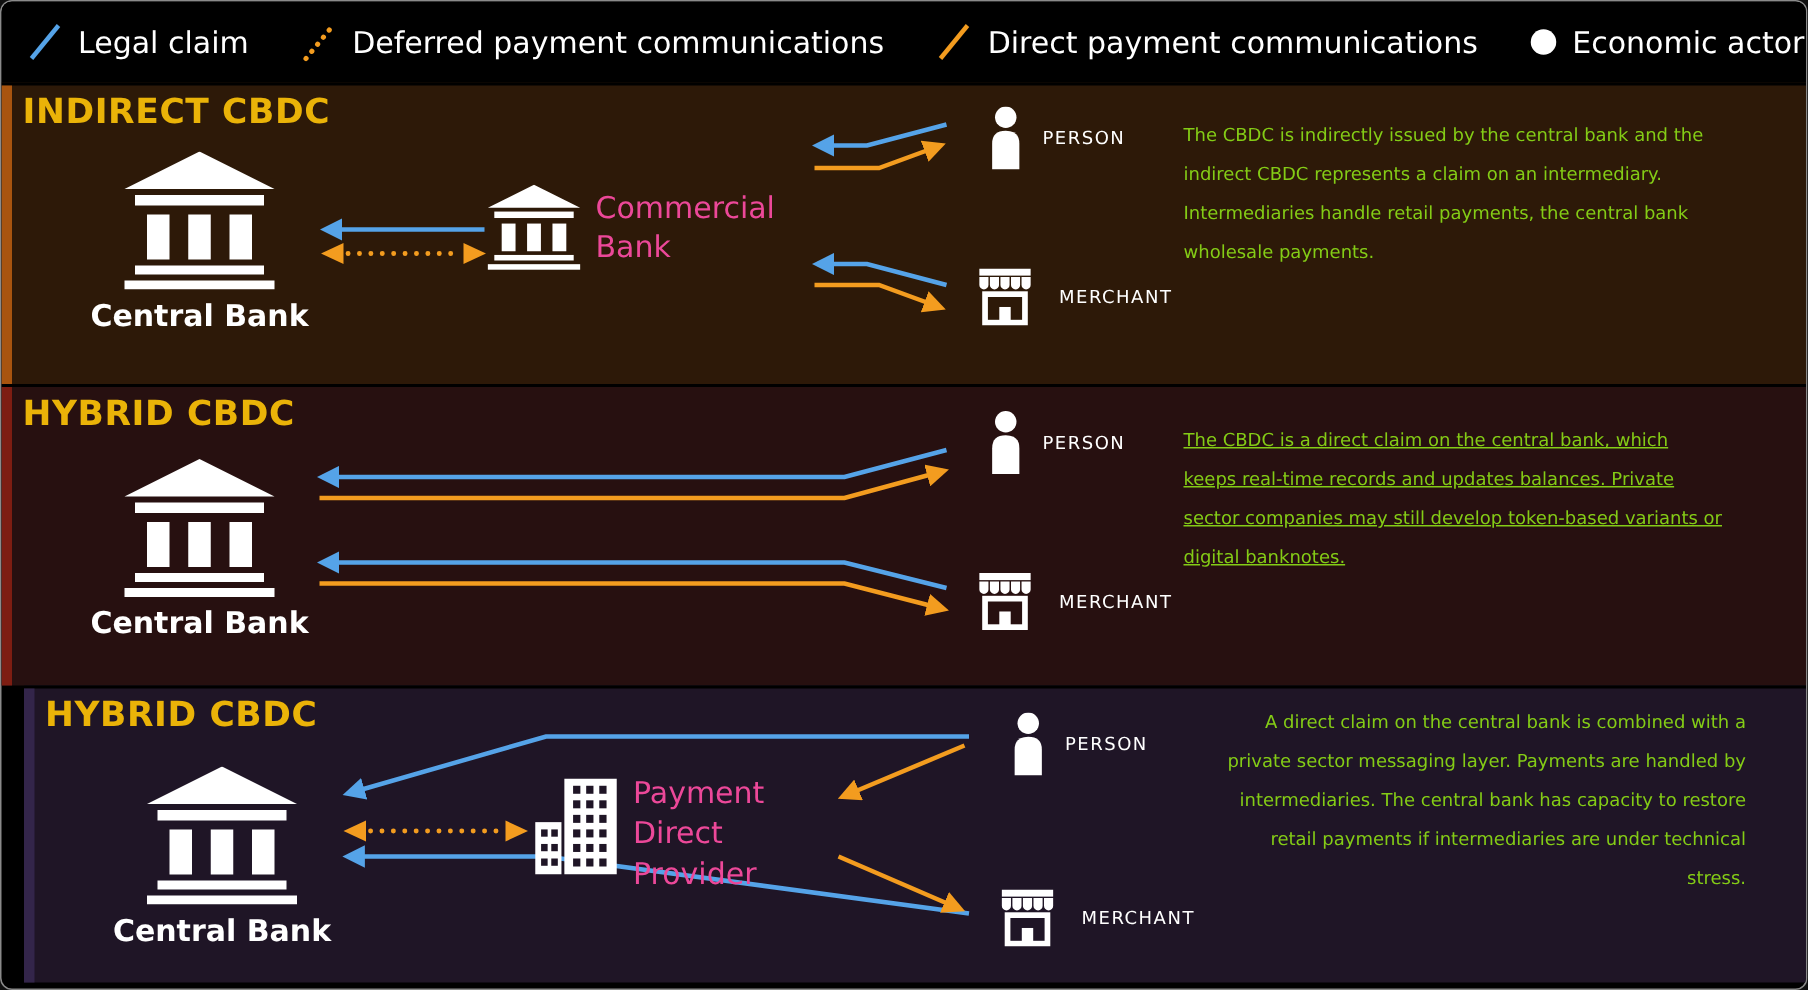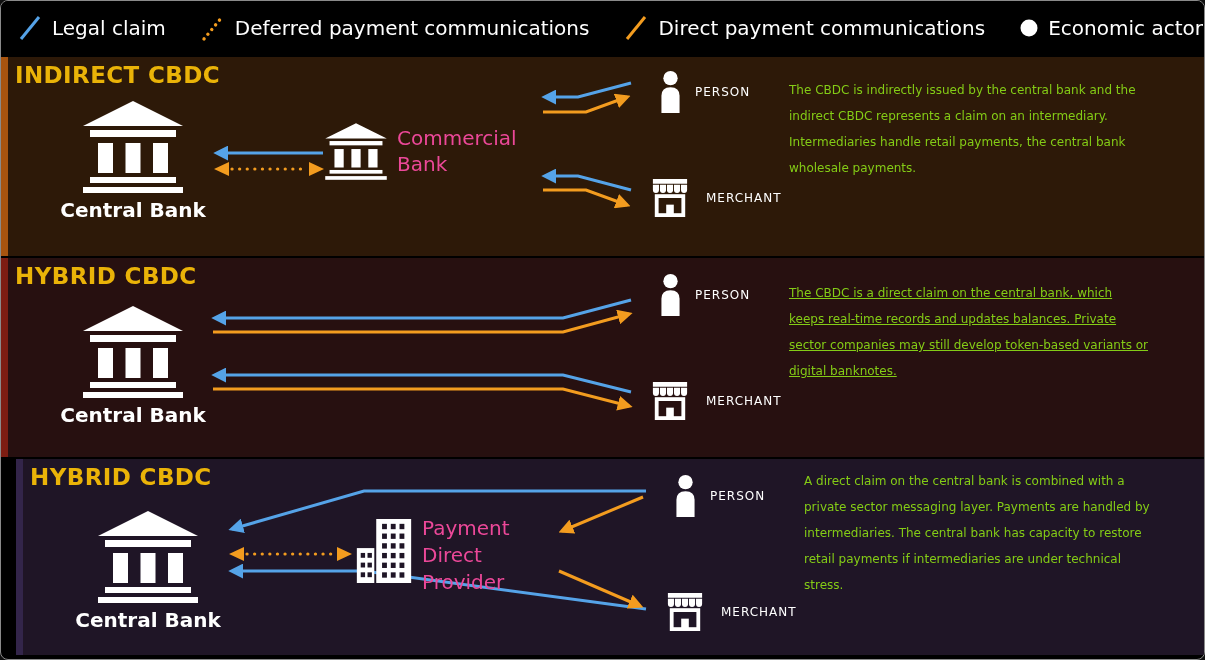--- a/index.html
+++ b/index.html
@@ -25,21 +25,21 @@
   .arrows{position:absolute;left:0;top:0;pointer-events:none;}
   .entity{position:absolute;}
   .cb-group{display:flex;flex-direction:column;align-items:center;width:132px;}
   .cb-label{font-weight:bold;font-size:20px;margin-top:5px;white-space:nowrap;color:#ffffff;}
   .actor-group{display:flex;align-items:center;gap:13px;}
   .actor-label{font-size:12px;letter-spacing:1px;color:#fff;white-space:nowrap;}
   .side-label{font-size:20px;line-height:26px;color:#ec4899;}
   .desc{position:absolute;left:788px;width:360px;margin:0;font-size:12px;line-height:26px;color:#84cc16;}
   .band-indirect .desc{top:20px;}
   .band-direct .desc{top:22px;text-decoration:underline;}
-  .band-hybrid .desc{top:9px;}
+  .band-hybrid .desc{top:9px;text-align:right;}
 </style>
 </head>
 <body>
 
 <div class="canvas">
 
   <header class="legend">
     <div class="legend-item">
       <svg width="26" height="30" viewBox="0 0 26 30">
         <line x1="4" y1="26" x2="22" y2="4" stroke="#55a3e8" stroke-width="3"></line>

